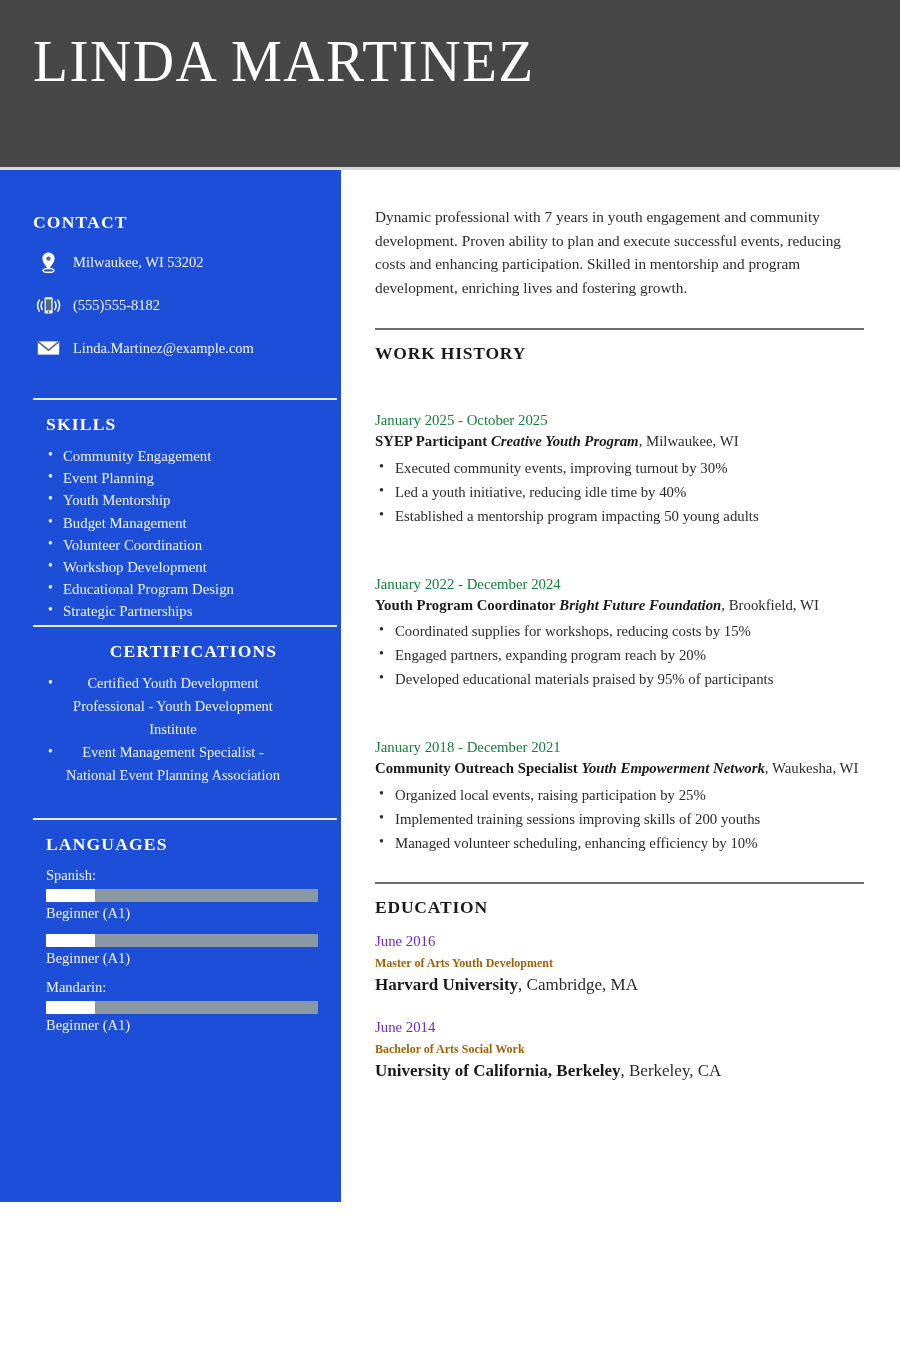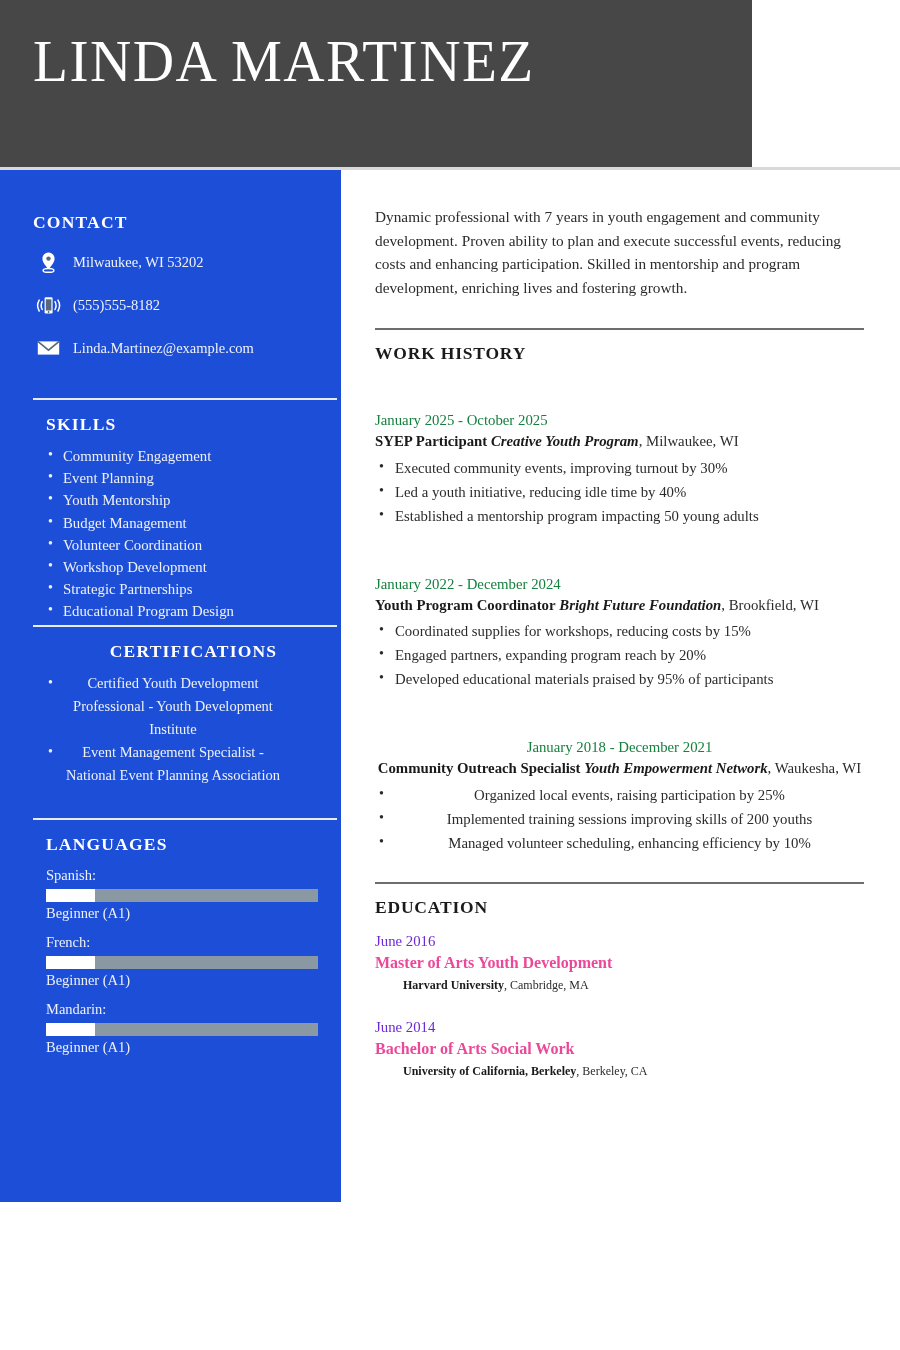--- a/index.html
+++ b/index.html
@@ -6,21 +6,21 @@
   html, body {
     width:900px; height:1350px;
     background:#ffffff;
     font-family:"Liberation Serif","DejaVu Serif",serif;
     overflow:hidden;
   }
   .page { position:relative; width:900px; height:1350px; background:#fff; }
 
   
   .header {
-    position:absolute; left:0; top:0; width:752px; height:167px;
+    position:absolute; left:0; top:0; width:900px; height:167px;
     background:#474747;
   }
   .header-name {
     position:absolute; left:33px; top:26px;
     font-size:59px; line-height:70px;
     letter-spacing:1.5px;
     color:#ffffff;
     font-weight:400;
     font-family:"Liberation Serif","DejaVu Serif",serif;
     transform:scaleX(0.97); transform-origin:left top;
@@ -100,22 +100,22 @@
   ul.job-ul { list-style:none; margin-top:3px; }
   ul.job-ul li {
     position:relative; padding-left:20px; font-size:14.8px;
     line-height:24px; color:#2b2b2b;
   }
   ul.job-ul li::before {
     content:"\2022"; position:absolute; left:4px; top:-1px; font-size:14px;
   }
   .edu { margin-top:12px; }
   .edu-date { font-size:14.8px; color:#6d28d9; line-height:22px; }
-  .edu-degree { font-size:16px; font-weight:700; color:#ec4899; line-height:22px; }
-  .edu-school-line { font-size:12px; line-height:22px; color:#1a1a1a;margin-left:28px; }
+  .edu-degree { font-size:12px; font-weight:700; color:#a16207; line-height:22px; }
+  .edu-school-line { font-size:17px; line-height:22px; color:#1a1a1a; }
   .edu-school { font-weight:700; }
   .edu-loc { font-weight:400; color:#2b2b2b; }
 </style>
 </head>
 <body>
 
 <div class="page">
 
   <div class="header">
     <div class="header-name">LINDA MARTINEZ</div>
@@ -171,22 +171,22 @@
       <div class="sb-rule"></div>
       <div class="block-pad" style="margin-top:14px;">
         <div class="sb-heading">SKILLS</div>
         <ul class="sb-ul">
           <li>Community Engagement</li>
           <li>Event Planning</li>
           <li>Youth Mentorship</li>
           <li>Budget Management</li>
           <li>Volunteer Coordination</li>
           <li>Workshop Development</li>
+          <li>Educational Program Design</li>
           <li>Strategic Partnerships</li>
-          <li>Educational Program Design</li>
         </ul>
       </div>
     </div>
 
     <div class="cert-block">
       <div class="sb-rule"></div>
       <div class="block-pad" style="margin-top:14px;text-align:center;">
         <div class="sb-heading">CERTIFICATIONS</div>
         <ul class="sb-ul cert-ul" style="padding-right:58px;">
           <li>Certified Youth Development Professional - Youth Development Institute</li>
@@ -202,21 +202,20 @@
 
         <div class="lang-item">
           <div class="lang-name">Spanish:</div>
           <div class="bar-track">
             <div class="bar-fill" style="width: 18%;"></div>
           </div>
           <div class="lang-level">Beginner (A1)</div>
         </div>
 
         <div class="lang-item">
-          <div class="lang-name">French:</div>
           <div class="bar-track">
             <div class="bar-fill" style="width: 18%;"></div>
           </div>
           <div class="lang-level">Beginner (A1)</div>
         </div>
 
         <div class="lang-item">
           <div class="lang-name">Mandarin:</div>
           <div class="bar-track">
             <div class="bar-fill" style="width: 18%;"></div>
@@ -255,21 +254,21 @@
         <div class="job-title-line">
           <span class="job-title">Youth Program Coordinator</span><span>&nbsp;</span><span class="job-company">Bright Future Foundation</span><span class="job-loc">, Brookfield, WI</span>
         </div>
         <ul class="job-ul">
           <li>Coordinated supplies for workshops, reducing costs by 15%</li>
           <li>Engaged partners, expanding program reach by 20%</li>
           <li>Developed educational materials praised by 95% of participants</li>
         </ul>
       </div>
 
-      <div class="job" style="margin-top:16px;text-align:center;">
+      <div class="job" style="margin-top:16px;">
         <div class="job-date">January 2018 - December 2021</div>
         <div class="job-title-line">
           <span class="job-title">Community Outreach Specialist</span><span>&nbsp;</span><span class="job-company">Youth Empowerment Network</span><span class="job-loc">, Waukesha, WI</span>
         </div>
         <ul class="job-ul">
           <li>Organized local events, raising participation by 25%</li>
           <li>Implemented training sessions improving skills of 200 youths</li>
           <li>Managed volunteer scheduling, enhancing efficiency by 10%</li>
         </ul>
       </div>

